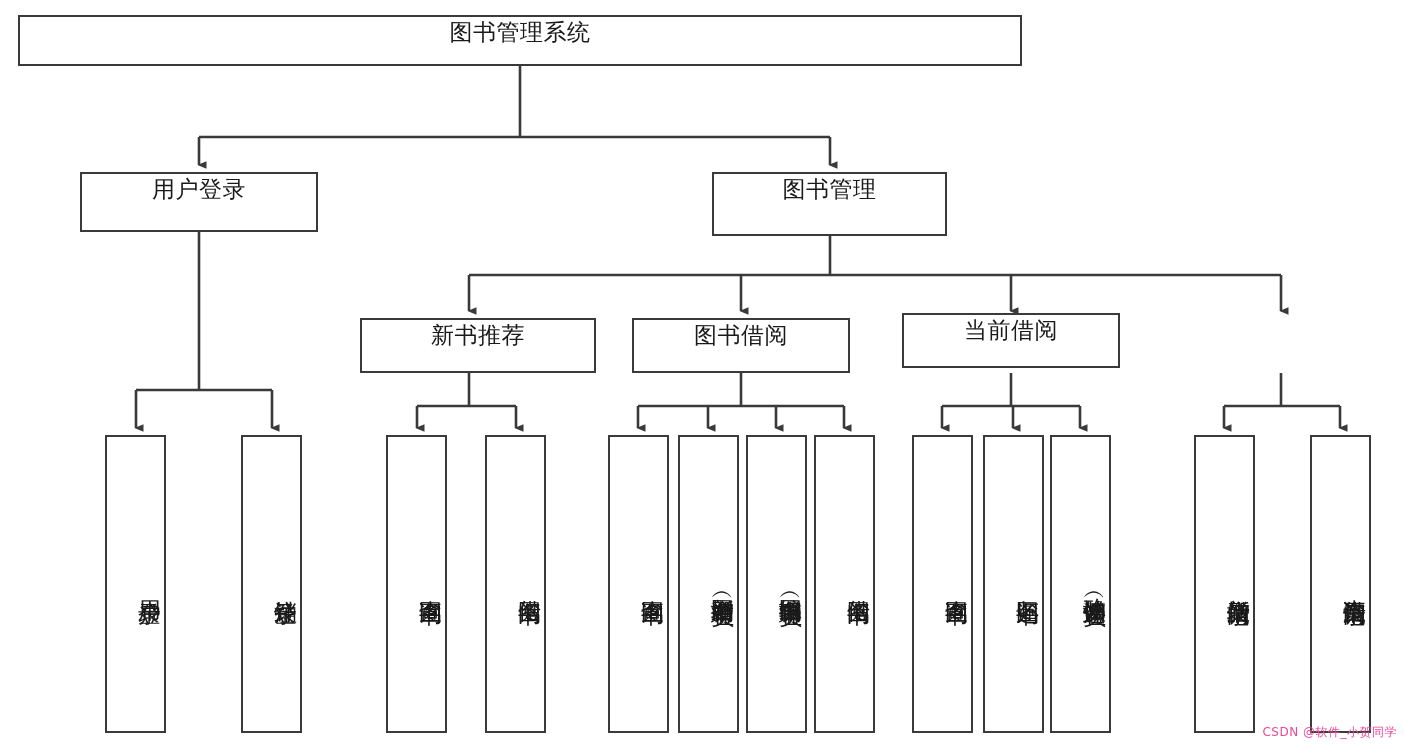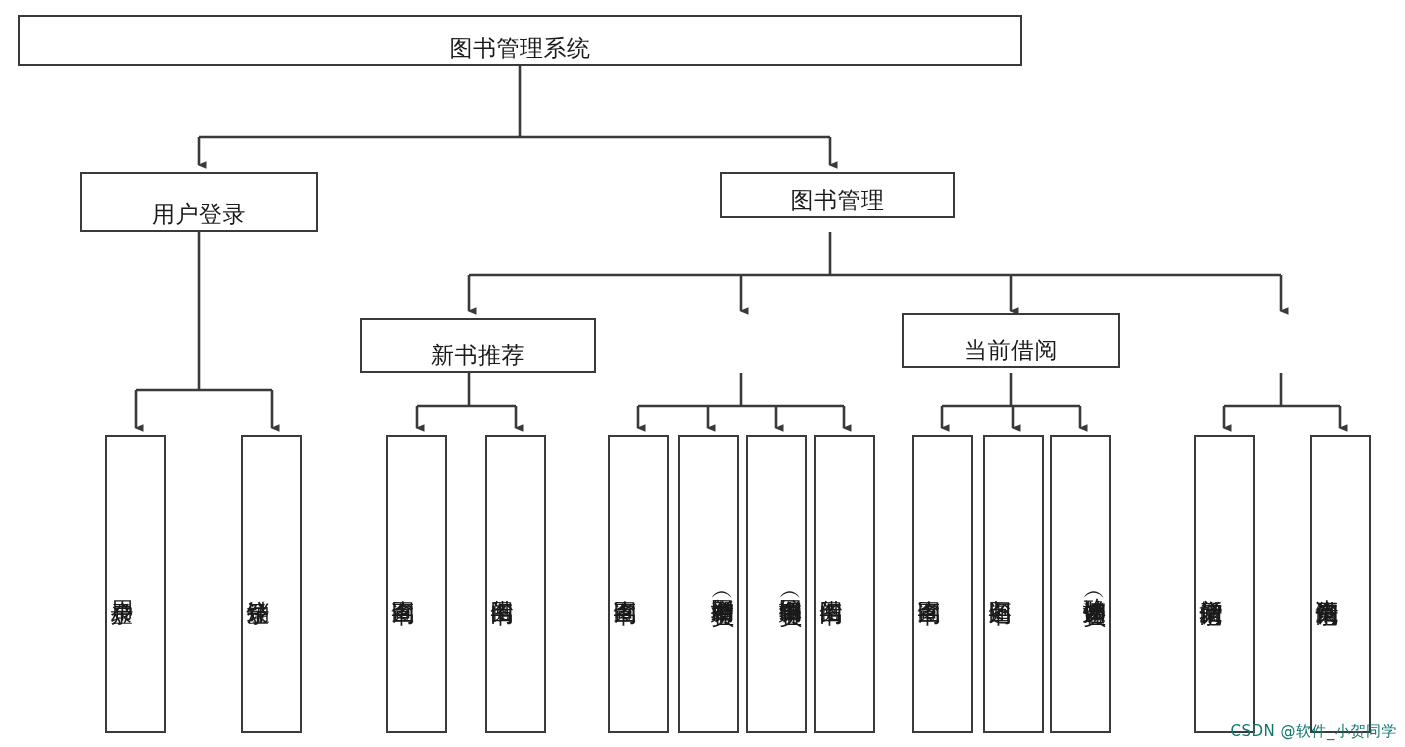--- a/index.html
+++ b/index.html
@@ -20,21 +20,21 @@
     left: 0; top: 0;
     width: 1405px;
     height: 747px;
     pointer-events: none;
   }
   .node {
     position: absolute;
     background: #ffffff;
     border: 2.5px solid #3a3a3a;
     display: flex;
-    align-items: flex-end;
+    align-items: flex-start;
     justify-content: center;
     color: #1a1a1a;
   }
   .node.horiz {
     font-size: 23px;
     letter-spacing: 0.5px;
   }
   .node.vert {
     writing-mode: vertical-rl;
     text-orientation: upright;
@@ -47,22 +47,22 @@
   }
   .node.vert .vtext {
     writing-mode: vertical-rl;
     text-orientation: upright;
     display: block;
   }
   .watermark {
     position: absolute;
     right: 8px;
     bottom: 6px;
-    font-size: 15px;
-    color: #0f766e;
+    font-size: 12px;
+    color: #ec4899;
     letter-spacing: 0.5px;
     white-space: nowrap;
     margin-left: 36px;
   }
 </style>
 </head>
 <body>
 
 <div id="canvas">
 
@@ -117,26 +117,29 @@
     </g>
   </svg>
 
   <div class="node horiz" style="left:18px; top:15px; width:1004px; height:51px;">
     <span>图书管理系统</span>
   </div>
 
   <div class="node horiz" style="left:80px; top:172px; width:238px; height:60px;">
     <span>用户登录</span>
   </div>
-  <div class="node horiz" style="left:712px; top:172px; width:235px; height:46px;margin-left:8px;">
+  <div class="node horiz" style="left:712px; top:172px; width:235px; height:64px;">
     <span>图书管理</span>
   </div>
 
   <div class="node horiz" style="left:360px; top:318px; width:236px; height:55px;">
     <span>新书推荐</span>
+  </div>
+  <div class="node horiz" style="left:632px; top:318px; width:218px; height:55px;">
+    <span>图书借阅</span>
   </div>
   <div class="node horiz" style="left:902px; top:313px; width:218px; height:55px;">
     <span>当前借阅</span>
   </div>
 
   <div class="node vert" style="left:105px; top:435px; width:61px; height:298px;">
     <span class="vtext">用户登录</span>
   </div>
   <div class="node vert" style="left:241px; top:435px; width:61px; height:298px;">
     <span class="vtext">注销登录</span>

